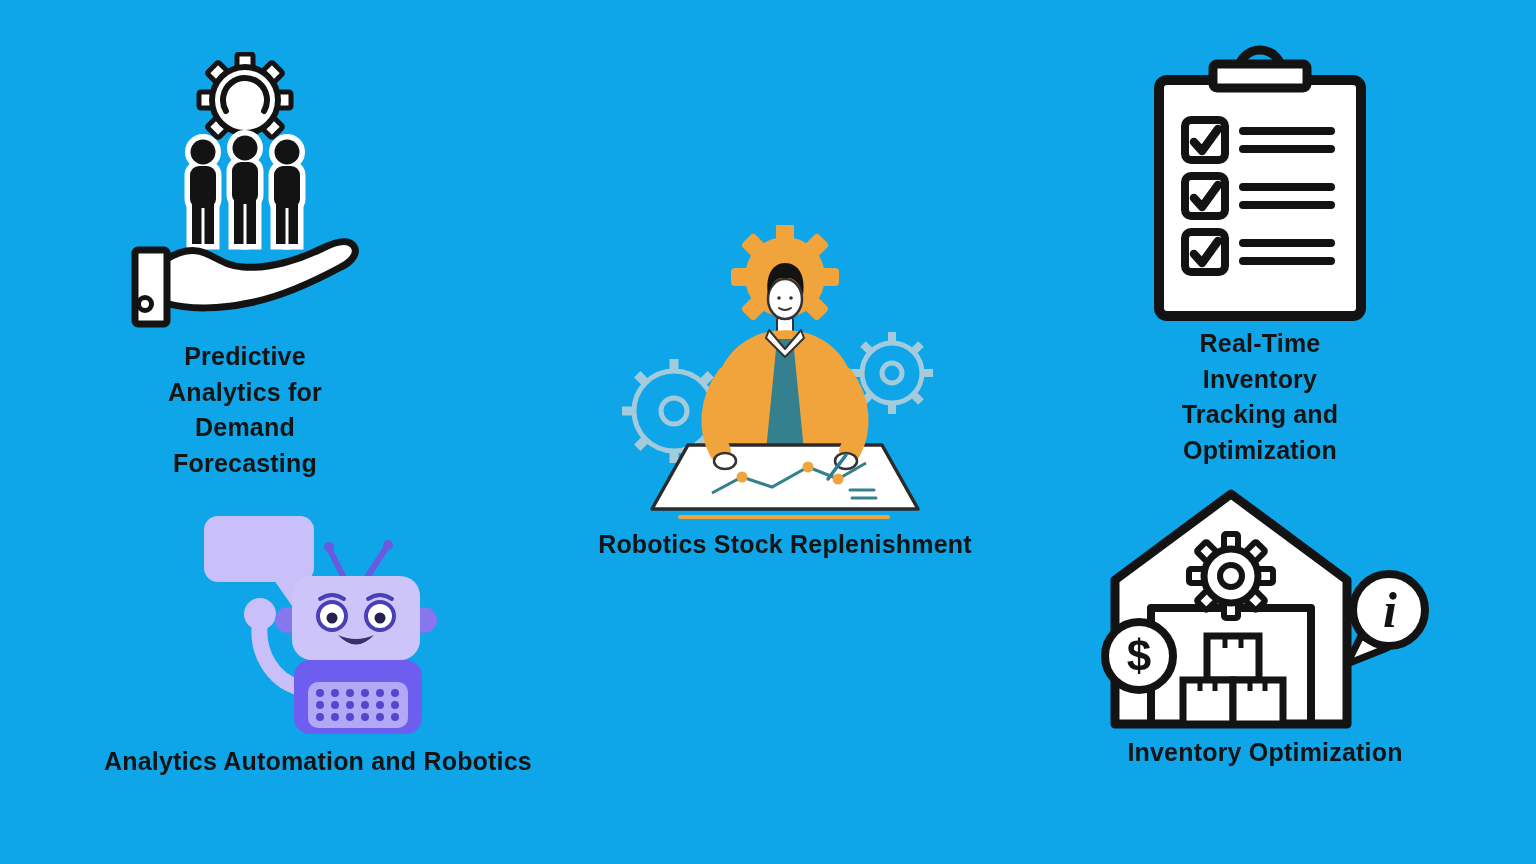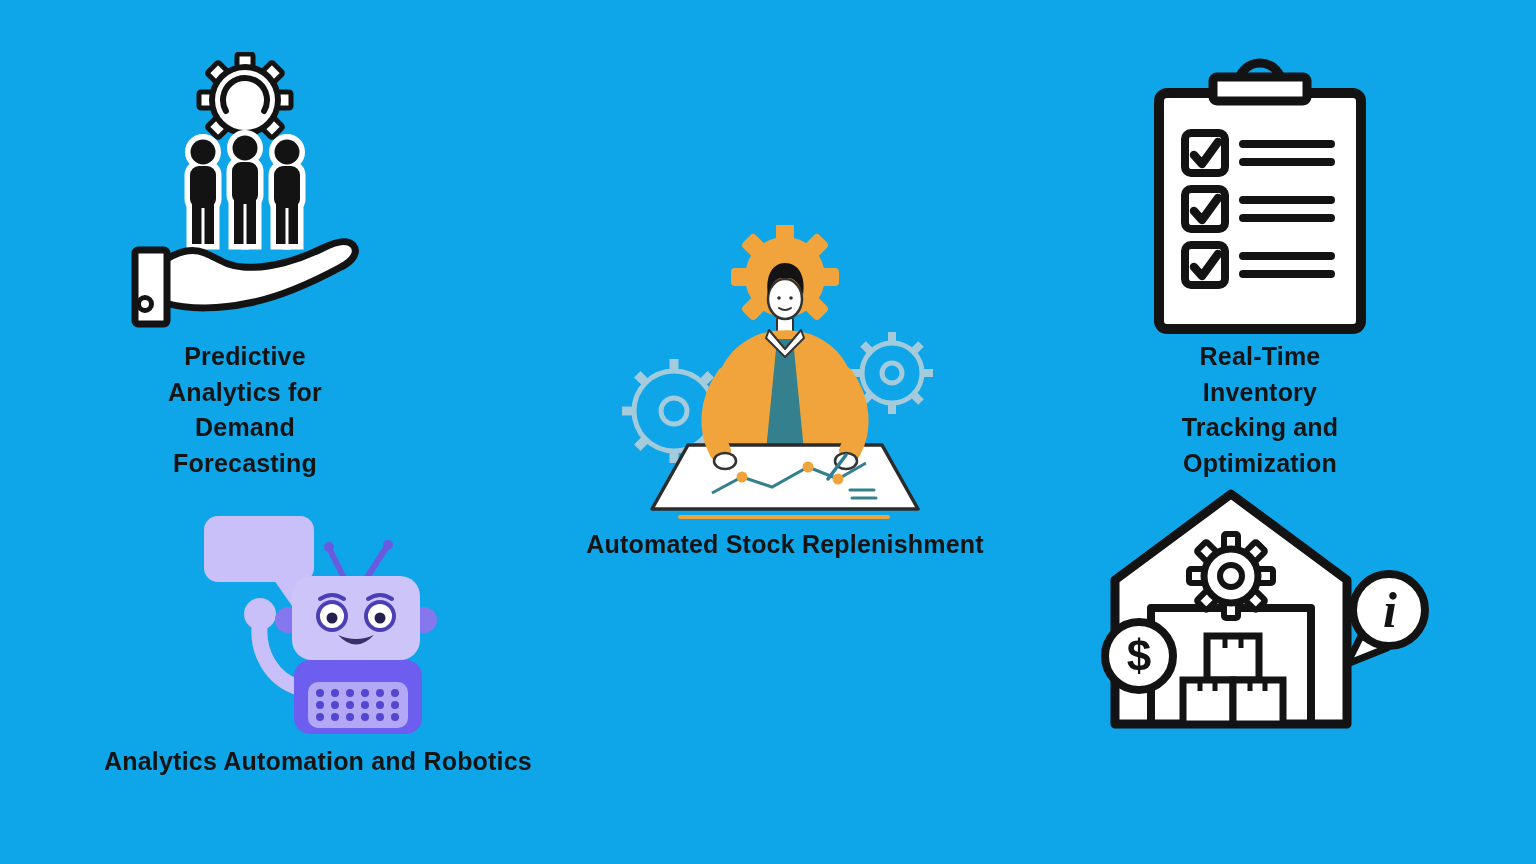--- a/index.html
+++ b/index.html
@@ -6,21 +6,21 @@
   body{font-family:"Liberation Sans",sans-serif;}
   .canvas{position:relative;width:1536px;height:864px;background:#0ea5e9;overflow:hidden;}
   .figure{position:absolute;display:flex;flex-direction:column;align-items:center;}
   .caption{
     font-weight:700;font-size:25px;line-height:1.42;color:#141414;
     text-align:center;white-space:pre-line;letter-spacing:.2px;margin-top:2px;
   }
   .icon-wrap{display:block;}
   .f1{left:60px;top:52px;width:370px;}
   .f2{left:570px;top:225px;width:430px;}
-  .f3{left:1090px;top:55px;width:340px;}
+  .f3{left:1090px;top:42px;width:340px;}
   .f4{left:48px;top:512px;width:540px;}
   .f5{left:1075px;top:486px;width:380px;}
 </style>
 </head>
 <body>
 
 <div class="canvas">
 
   <div class="figure f1">
     <svg class="icon-wrap" width="232" height="285" viewBox="0 0 232 285">
@@ -130,21 +130,21 @@
       <circle cx="218" cy="254" r="5.5" fill="#f0a43b"></circle>
       <path d="M 230 265 L 254 265 M 232 273 L 256 273" stroke="#35808f" stroke-width="3" stroke-linecap="round"></path>
 
       <path d="M 107 152 C 90 176 88 204 100 226" stroke="#f0a43b" stroke-width="22" fill="none" stroke-linecap="round"></path>
       <path d="M 223 152 C 240 176 242 204 230 226" stroke="#f0a43b" stroke-width="22" fill="none" stroke-linecap="round"></path>
       <ellipse cx="105" cy="236" rx="11" ry="8" fill="#ffffff" stroke="#333" stroke-width="2.5"></ellipse>
       <ellipse cx="226" cy="236" rx="11" ry="8" fill="#ffffff" stroke="#333" stroke-width="2.5"></ellipse>
       <line x1="226" y1="230" x2="208" y2="254" stroke="#2e7d92" stroke-width="3.5" stroke-linecap="round"></line>
       <line x1="60" y1="292" x2="268" y2="292" stroke="#f0a43b" stroke-width="4" stroke-linecap="round"></line>
     </svg>
-    <div class="caption">Automated Stock Replenishment</div>
+    <div class="caption">Robotics Stock Replenishment</div>
   </div>
 
   <div class="figure f3">
     <svg class="icon-wrap" width="222" height="282" viewBox="0 0 222 282">
       <rect x="10" y="38" width="202" height="236" rx="8" fill="#ffffff" stroke="#131313" stroke-width="10"></rect>
       <path d="M 89 30 A 22 22 0 0 1 133 30" fill="none" stroke="#131313" stroke-width="9"></path>
       <rect x="64" y="22" width="94" height="24" rx="4" fill="#ffffff" stroke="#131313" stroke-width="9"></rect>
 
       <g fill="#ffffff" stroke="#131313" stroke-width="8">
         <rect x="36" y="78" width="40" height="40" rx="6"></rect>
@@ -249,15 +249,16 @@
         <path d="M 151 194 L 151 205 M 166 194 L 166 205"></path>
       </g>
 
       <circle cx="40" cy="170" r="34" fill="#ffffff" stroke="#131313" stroke-width="8"></circle>
       <text x="40" y="185" text-anchor="middle" font-size="44" font-weight="bold" fill="#131313" font-family="&quot;Liberation Sans&quot;,sans-serif">$</text>
 
       <path d="M 262 150 L 248 178 L 288 162 Z" fill="#ffffff" stroke="#131313" stroke-width="7" stroke-linejoin="round"></path>
       <circle cx="290" cy="124" r="36" fill="#ffffff" stroke="#131313" stroke-width="8"></circle>
       <text x="291" y="141" text-anchor="middle" font-size="50" font-weight="bold" font-style="italic" fill="#131313" font-family="&quot;Liberation Serif&quot;,serif">i</text>
     </svg>
+    <div class="caption">Inventory Optimization</div>
   </div>
 
 </div>
 
 </body></html>

